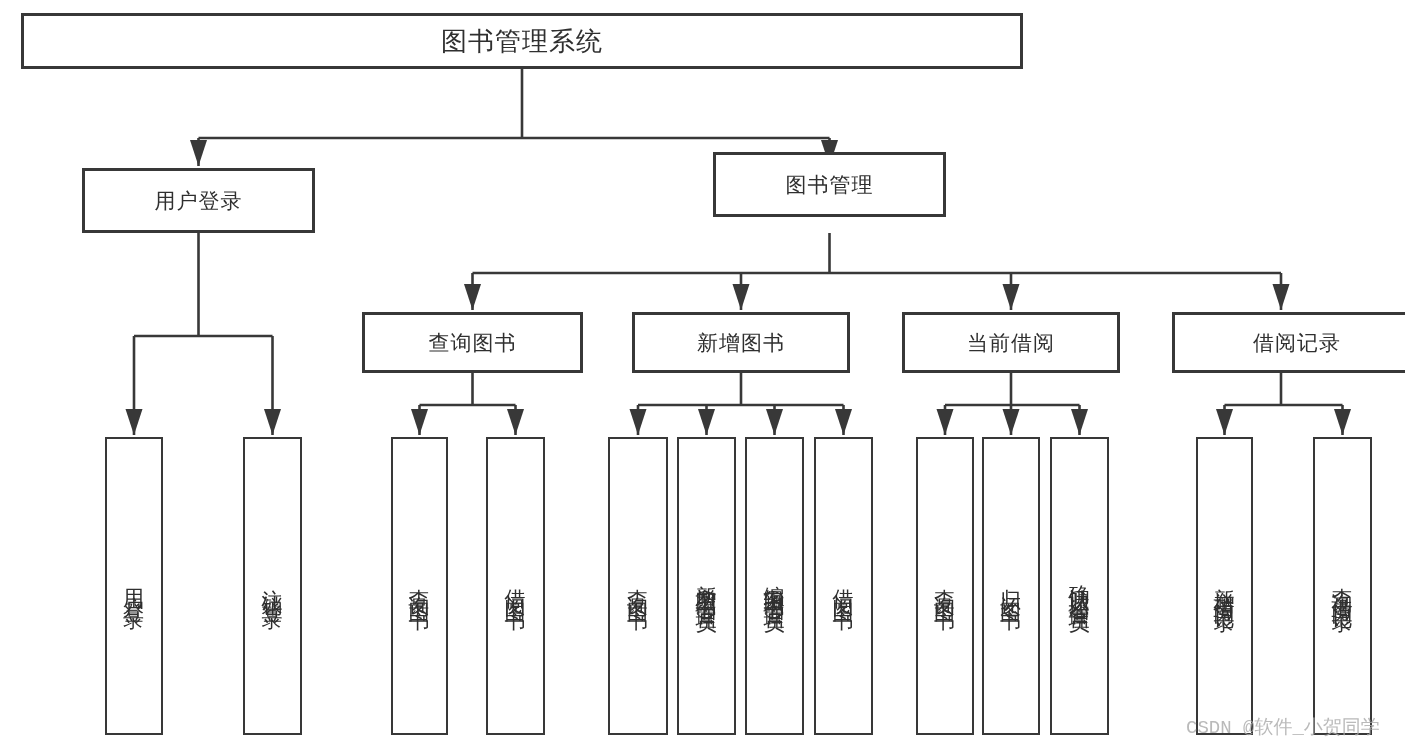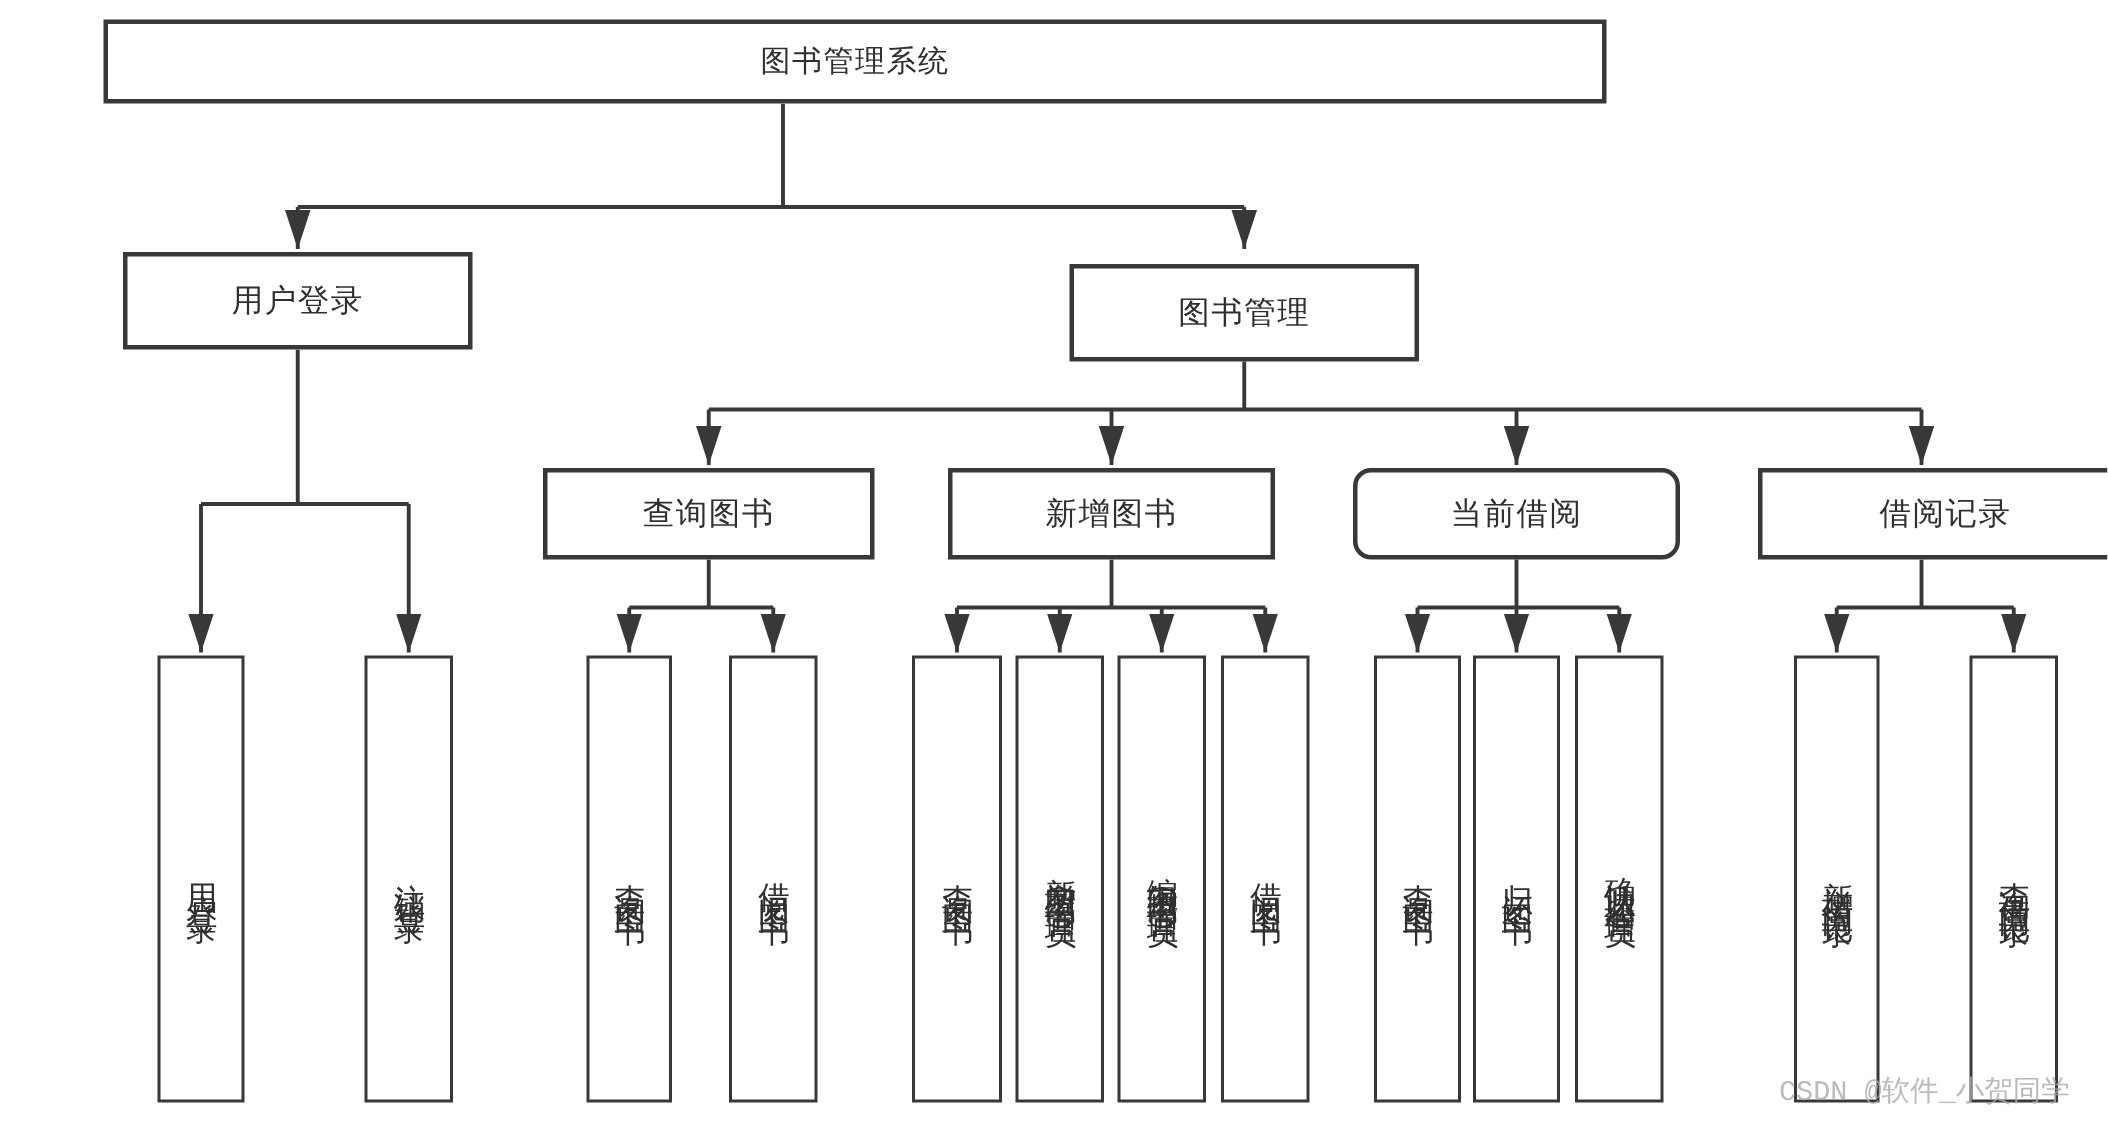--- a/index.html
+++ b/index.html
@@ -111,28 +111,28 @@
 
       <g>
         <line x1="1281" y1="373" x2="1281" y2="405"></line>
         <line x1="1224.5" y1="405" x2="1342.5" y2="405"></line>
         <line x1="1224.5" y1="405" x2="1224.5" y2="435" marker-end="url(#arrow)"></line>
         <line x1="1342.5" y1="405" x2="1342.5" y2="435" marker-end="url(#arrow)"></line>
       </g>
     </g>
   </svg>
 
-  <div class="node" style="left:21px; top:13px; width:1002px; height:56px; font-size:20px;margin-left:48px;">图书管理系统</div>
+  <div class="node" style="left:21px; top:13px; width:1002px; height:56px; font-size:26px;">图书管理系统</div>
 
   <div class="node" style="left:82px; top:168px; width:233px; height:65px;">用户登录</div>
-  <div class="node" style="left:713px; top:176px; width:233px; height:65px;">图书管理</div>
+  <div class="node" style="left:713px; top:152px; width:233px; height:65px;">图书管理</div>
 
   <div class="node" style="left:362px; top:312px; width:221px; height:61px;">查询图书</div>
   <div class="node" style="left:632px; top:312px; width:218px; height:61px;">新增图书</div>
-  <div class="node" style="left:902px; top:312px; width:218px; height:61px;border-radius:12px;">当前借阅</div>
+  <div class="node" style="left:902px; top:312px; width:218px; height:61px;">当前借阅</div>
   <div class="node" style="left:1172px; top:312px; width:250px; height:61px;">借阅记录</div>
 
   <div class="node leaf" style="left:105px; top:437px; width:58px; height:298px;">用户登录</div>
   <div class="node leaf" style="left:243px; top:437px; width:59px; height:298px;">注销登录</div>
 
   <div class="node leaf" style="left:391px; top:437px; width:57px; height:298px;">查询图书</div>
   <div class="node leaf" style="left:486px; top:437px; width:59px; height:298px;">借阅图书</div>
 
   <div class="node leaf" style="left:608px; top:437px; width:60px; height:298px;">查询图书</div>
   <div class="node leaf" style="left:677px; top:437px; width:59px; height:298px; letter-spacing:4px;">新增图书（管理员）</div>

